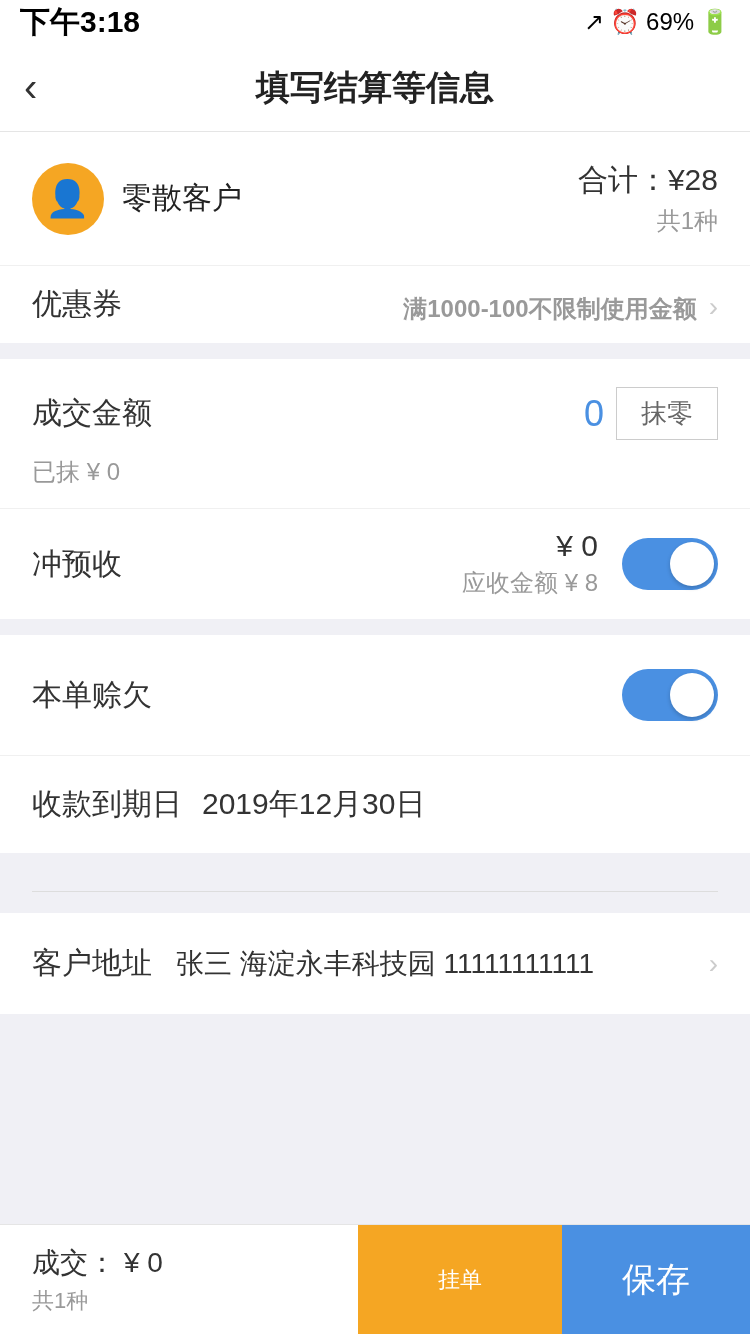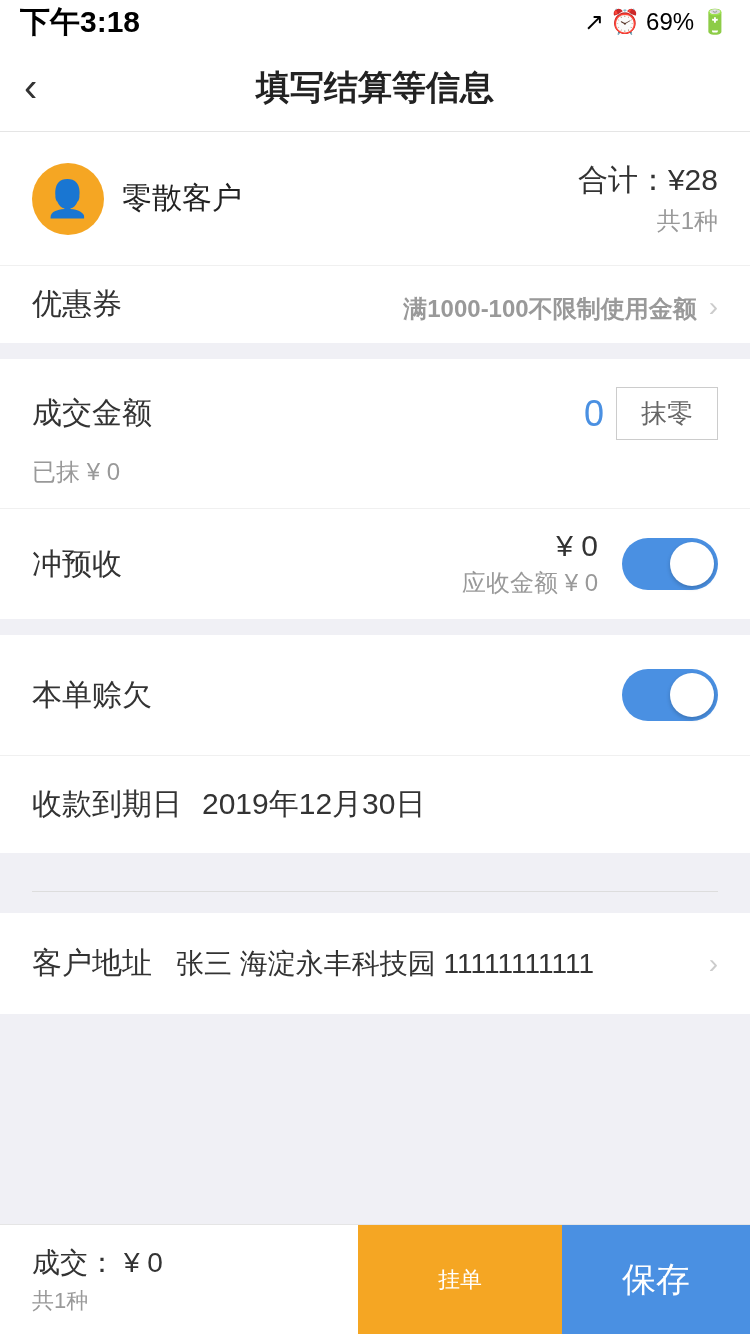--- a/index.html
+++ b/index.html
@@ -364,21 +364,21 @@
         <button class="round-zero-btn">抹零</button>
       </div>
     </div>
     <div class="trade-sub">已抹  ¥ 0</div>
 
     <div class="advance-row">
       <span class="advance-label">冲预收</span>
       <div style="display:flex;align-items:center;gap:24px;">
         <div class="advance-right">
           <div class="advance-amount">¥ 0</div>
-          <div class="advance-sub">应收金额 ¥ 0</div>
+          <div class="advance-sub">应收金额 ¥ 8</div>
         </div>
         <div class="toggle">
           <div class="toggle-knob"></div>
         </div>
       </div>
     </div>
   </div>
 
   <div class="section">
     <div class="debt-row">

